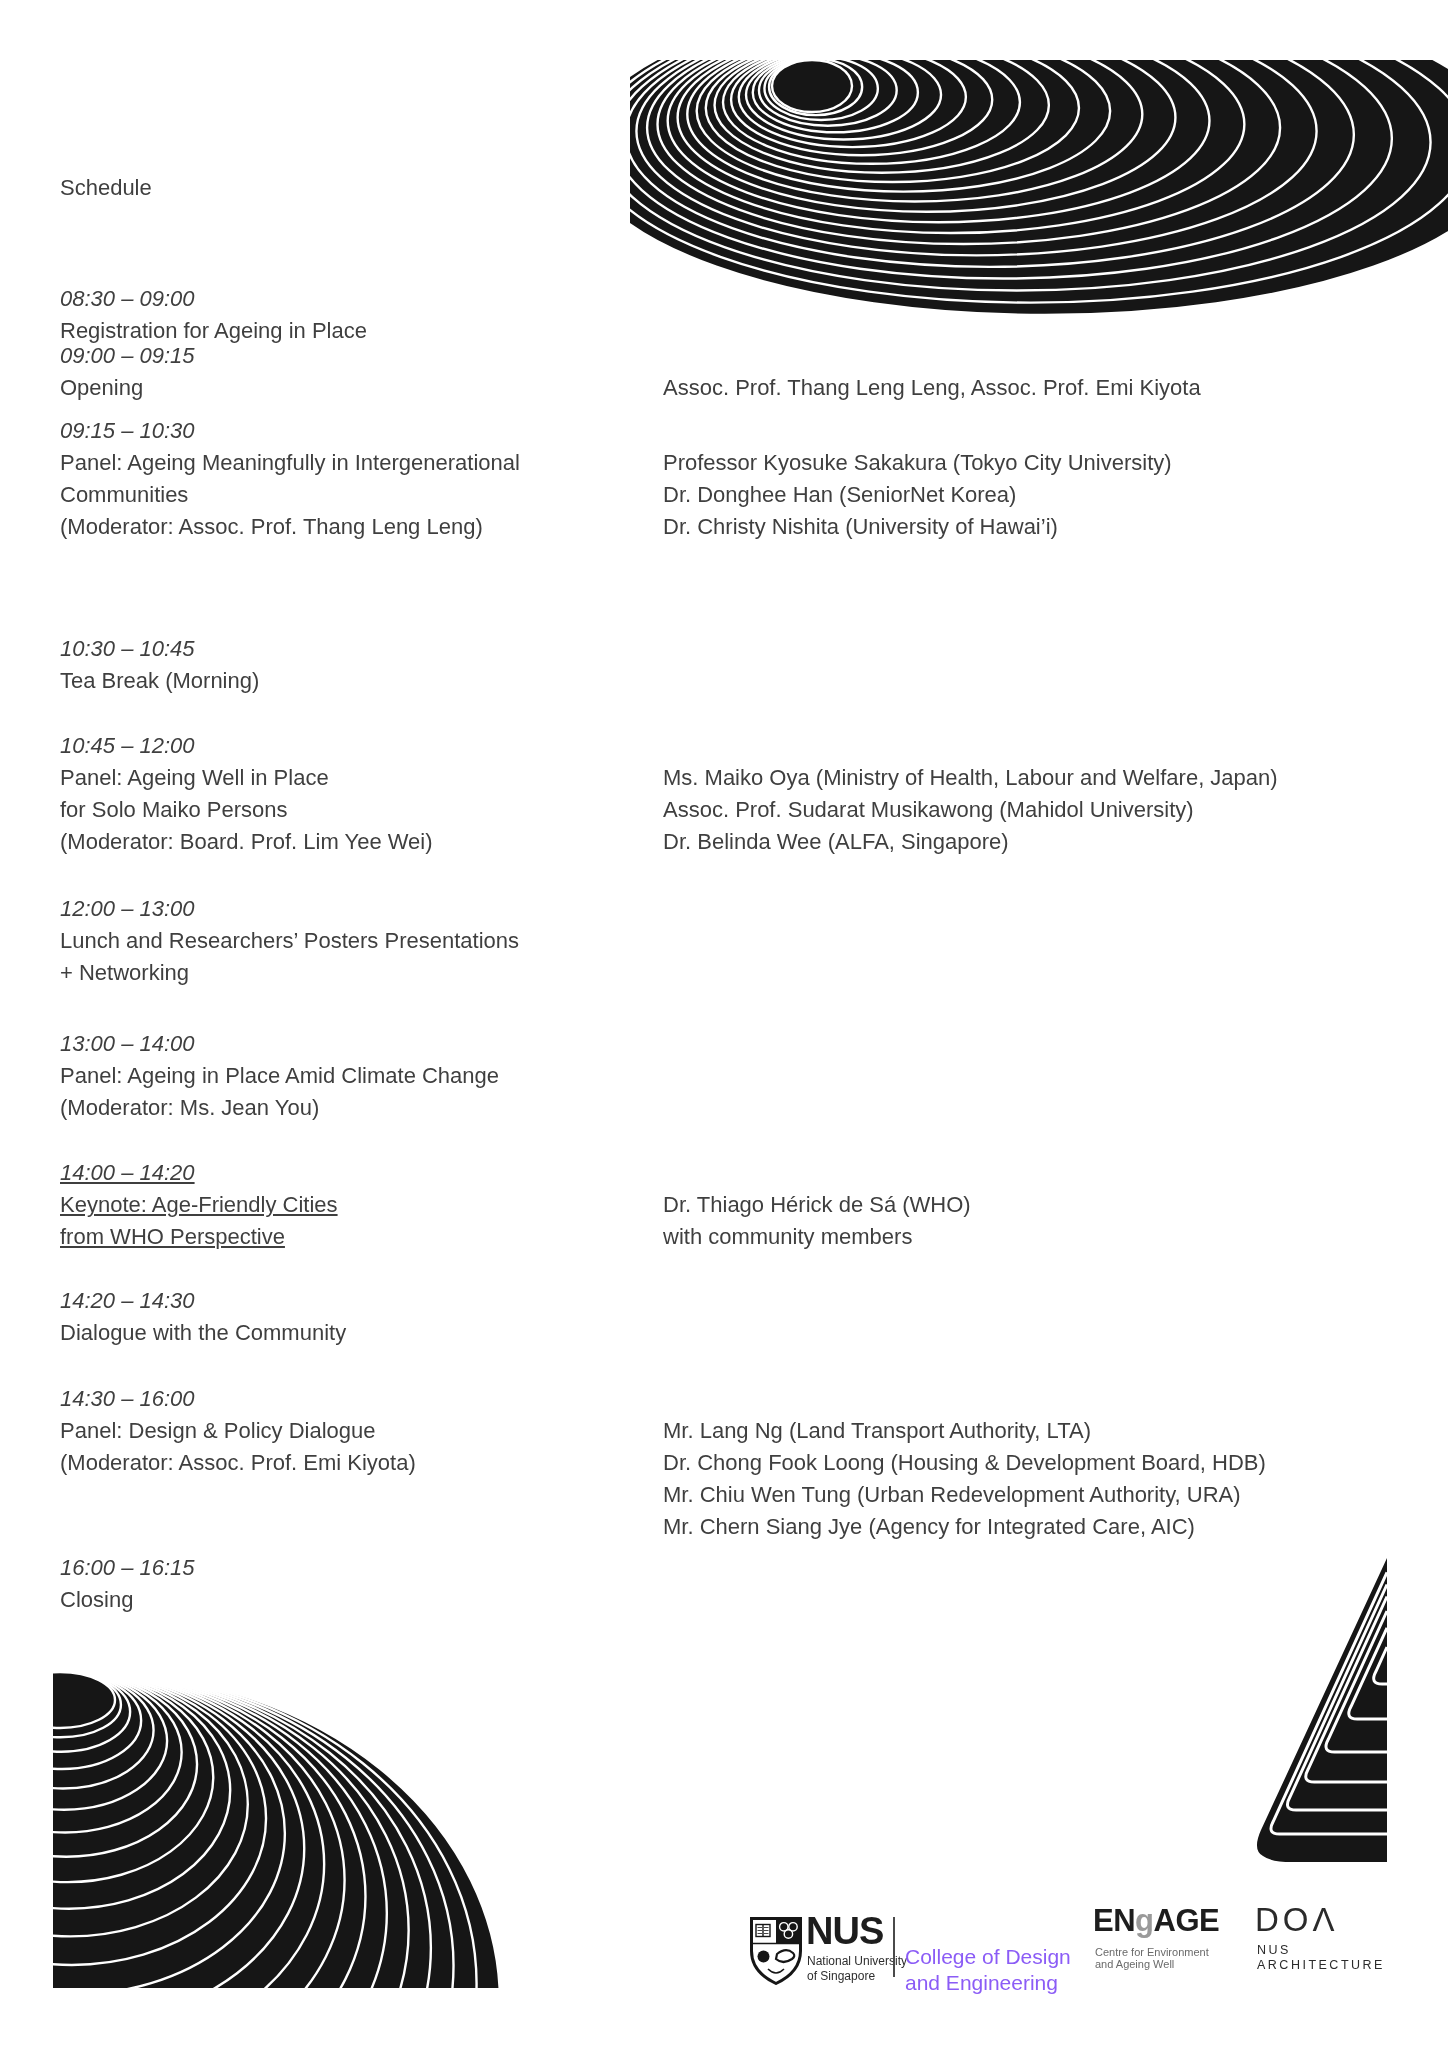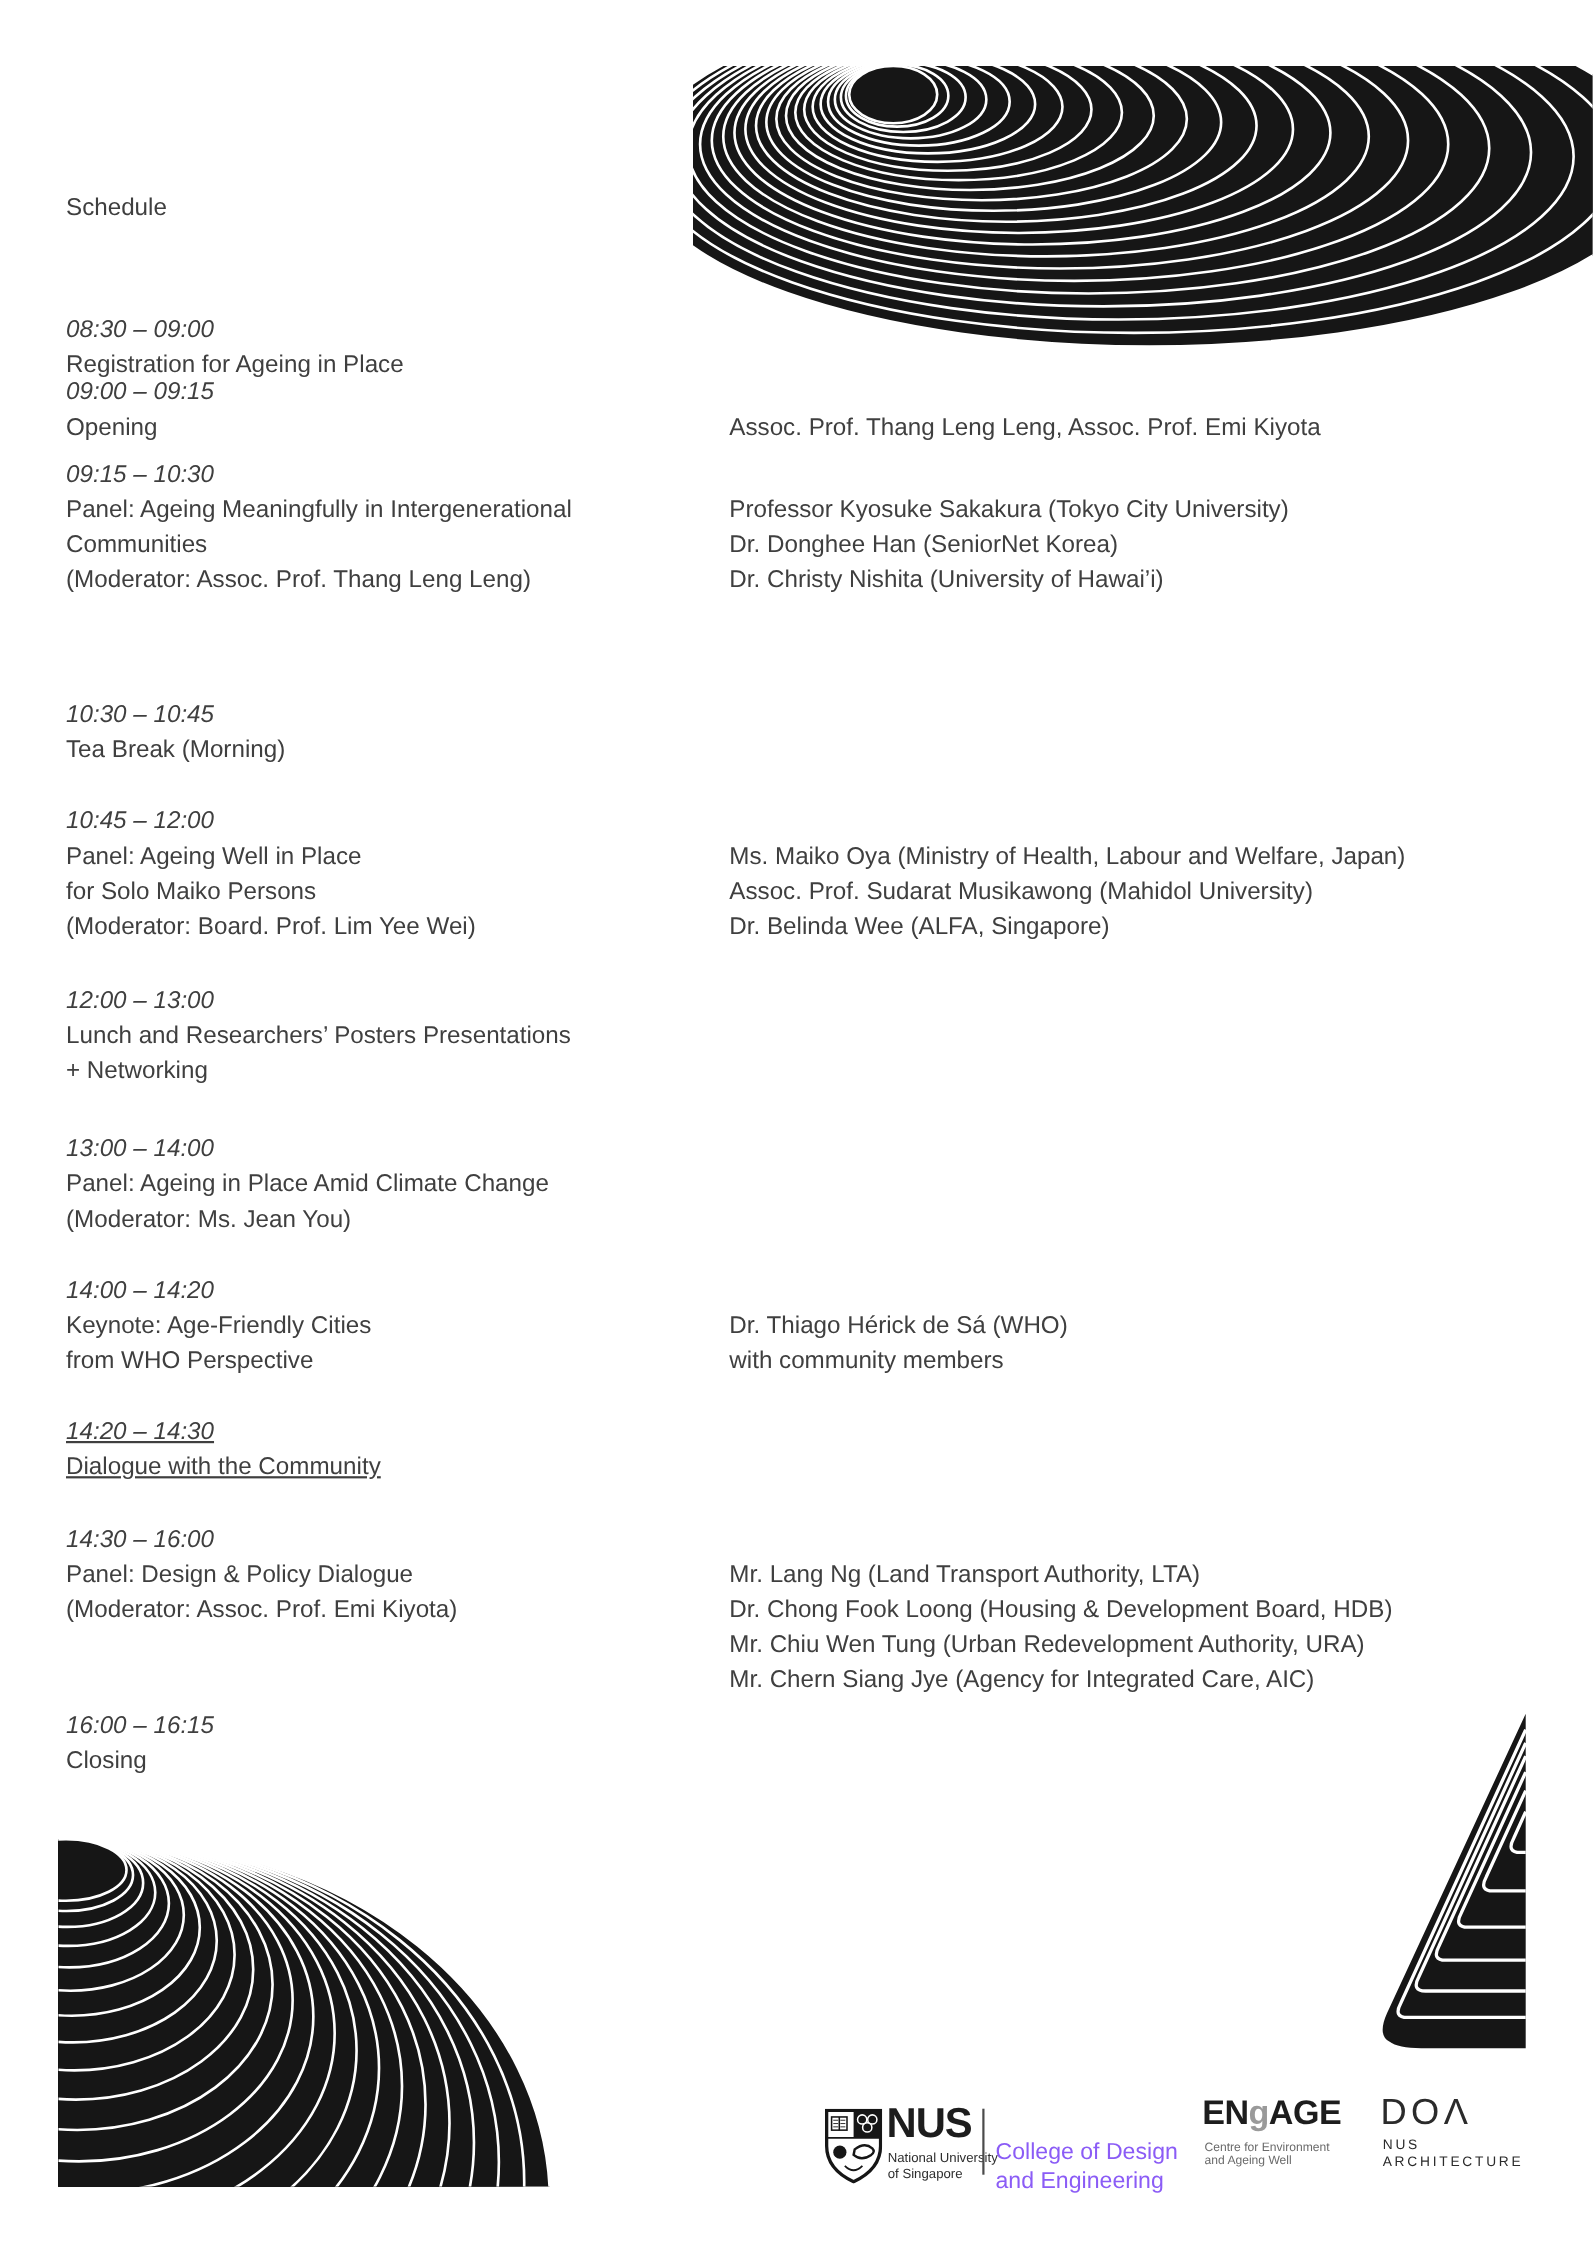--- a/index.html
+++ b/index.html
@@ -150,30 +150,30 @@
     <div class="sched-item" style="top: 893px;">
       <div class="sched-time">12:00 – 13:00</div>
       <div>Lunch and Researchers’ Posters Presentations</div>
       <div>+ Networking</div>
     </div>
     <div class="sched-item" style="top: 1028px;">
       <div class="sched-time">13:00 – 14:00</div>
       <div>Panel: Ageing in Place Amid Climate Change</div>
       <div>(Moderator: Ms. Jean You)</div>
     </div>
-    <div class="sched-item" style="top: 1157px;">
+    <div class="sched-item" style="top: 1157px; text-decoration: underline;">
       <div class="sched-time">14:00 – 14:20</div>
       <div>Keynote: Age-Friendly Cities</div>
       <div>from WHO Perspective</div>
       <div class="speakers">
         <div>Dr. Thiago Hérick de Sá (WHO)</div>
         <div>with community members</div>
       </div>
     </div>
-    <div class="sched-item" style="top: 1285px; text-decoration: underline;">
+    <div class="sched-item" style="top: 1285px;">
       <div class="sched-time">14:20 – 14:30</div>
       <div>Dialogue with the Community</div>
     </div>
     <div class="sched-item" style="top: 1383px;">
       <div class="sched-time">14:30 – 16:00</div>
       <div>Panel: Design &amp; Policy Dialogue</div>
       <div>(Moderator: Assoc. Prof. Emi Kiyota)</div>
       <div class="speakers">
         <div>Mr. Lang Ng (Land Transport Authority, LTA)</div>
         <div>Dr. Chong Fook Loong (Housing &amp; Development Board, HDB)</div>

